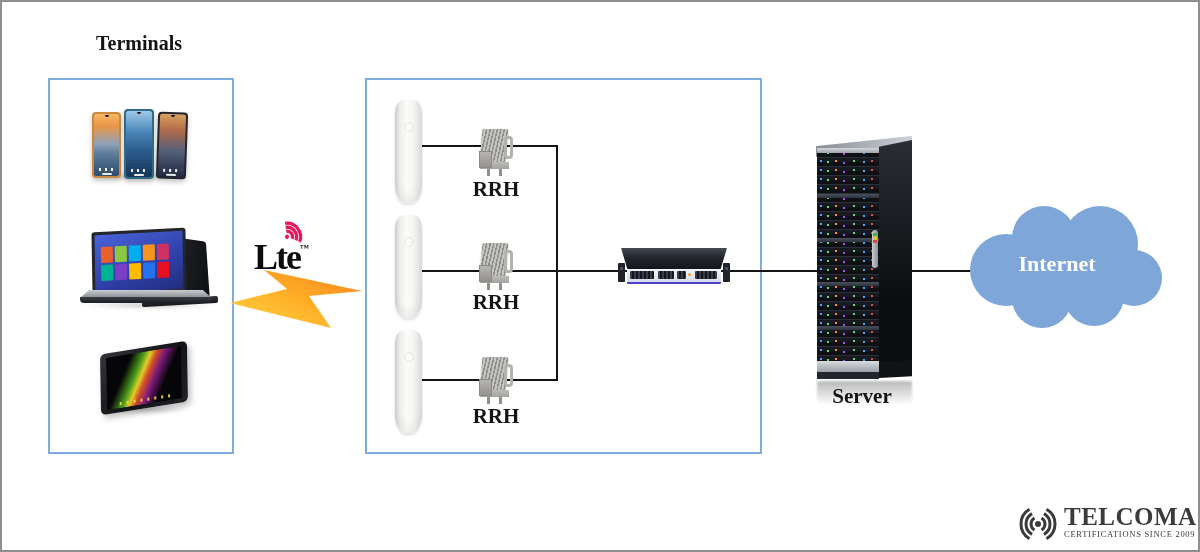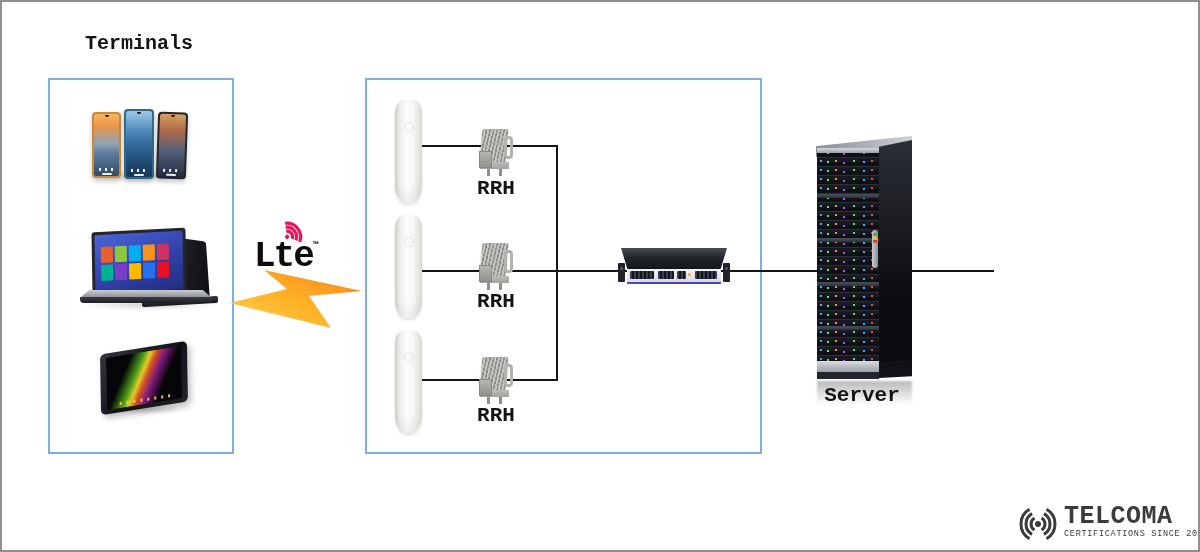--- a/index.html
+++ b/index.html
@@ -1,16 +1,16 @@
 <!DOCTYPE html>
 <html><head>
 <meta charset="utf-8">
 <style>
   html,body{margin:0;padding:0;background:#ffffff;}
-  .frame{position:relative;width:1200px;height:552px;background:#ffffff;border:2px solid #8f8f8f;box-sizing:border-box;overflow:hidden;font-family:Liberation Mono, monospace;}
+  .frame{position:relative;width:1200px;height:552px;background:#ffffff;border:2px solid #8f8f8f;box-sizing:border-box;overflow:hidden;font-family:Liberation Serif, serif;}
   .abs{position:absolute;}
   .lbl{position:absolute;color:#141414;font-weight:600;text-align:center;}
 
   
   .bluebox{position:absolute;border:2px solid #7fadde;background:transparent;}
 
   
   .hline{position:absolute;height:2px;background:#141414;z-index:1;}
   .vline{position:absolute;width:2px;background:#141414;z-index:1;}
 
@@ -241,20 +241,34 @@
     <div class="divider" style="top:144px;"></div>
     <div class="divider" style="top:188px;"></div>
     <div class="handle"></div>
     <div class="baseline"></div>
     <div class="basedark"></div>
     <div class="sidebase"></div>
     <div class="reflect"></div>
   </div>
   <div class="lbl" style="left:800px;top:382px;width:120px;font-size:21px;">Server</div>
 
+  <div class="cloud">
+    <svg width="196" height="126" viewBox="0 0 196 126">
+      <g fill="#7EA6D8">
+        <circle cx="40" cy="66" r="36"></circle>
+        <circle cx="78" cy="34" r="32"></circle>
+        <circle cx="134" cy="40" r="38"></circle>
+        <circle cx="168" cy="74" r="28"></circle>
+        <circle cx="128" cy="92" r="30"></circle>
+        <circle cx="76" cy="94" r="30"></circle>
+        <circle cx="100" cy="64" r="44"></circle>
+      </g>
+    </svg>
+    <div class="label">Internet</div>
+  </div>
 
   <div class="brand">
     <svg width="44" height="44" viewBox="0 0 44 44">
       <circle cx="22" cy="24" r="3" fill="#3b3b3b"></circle>
       <g fill="none" stroke="#3b3b3b" stroke-width="3">
         <path d="M 25.5 17.94 A 7 7 0 0 1 25.5 30.06"></path>
         <path d="M 28 13.61 A 12 12 0 0 1 28 34.39"></path>
         <path d="M 30.5 9.28 A 17 17 0 0 1 30.5 38.72"></path>
         <path d="M 18.5 17.94 A 7 7 0 0 0 18.5 30.06"></path>
         <path d="M 16 13.61 A 12 12 0 0 0 16 34.39"></path>

